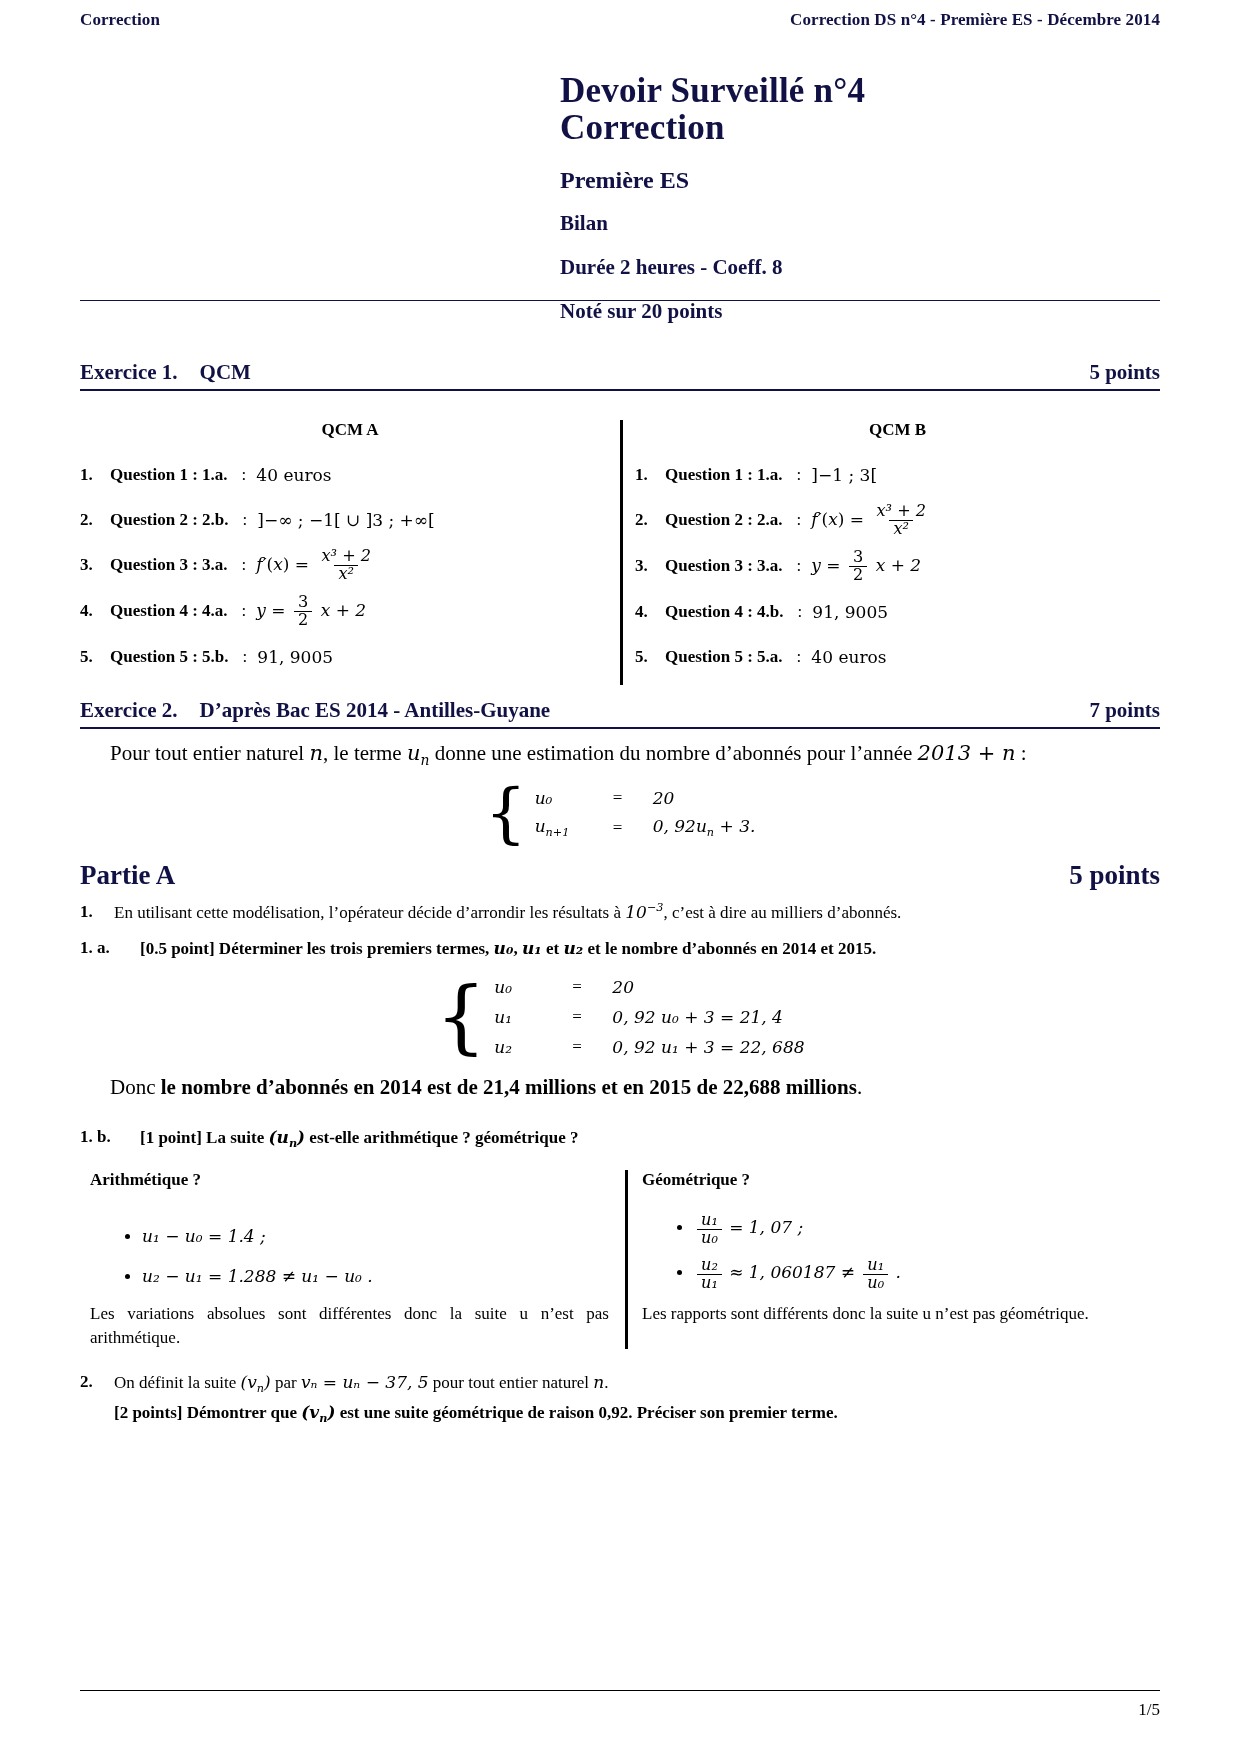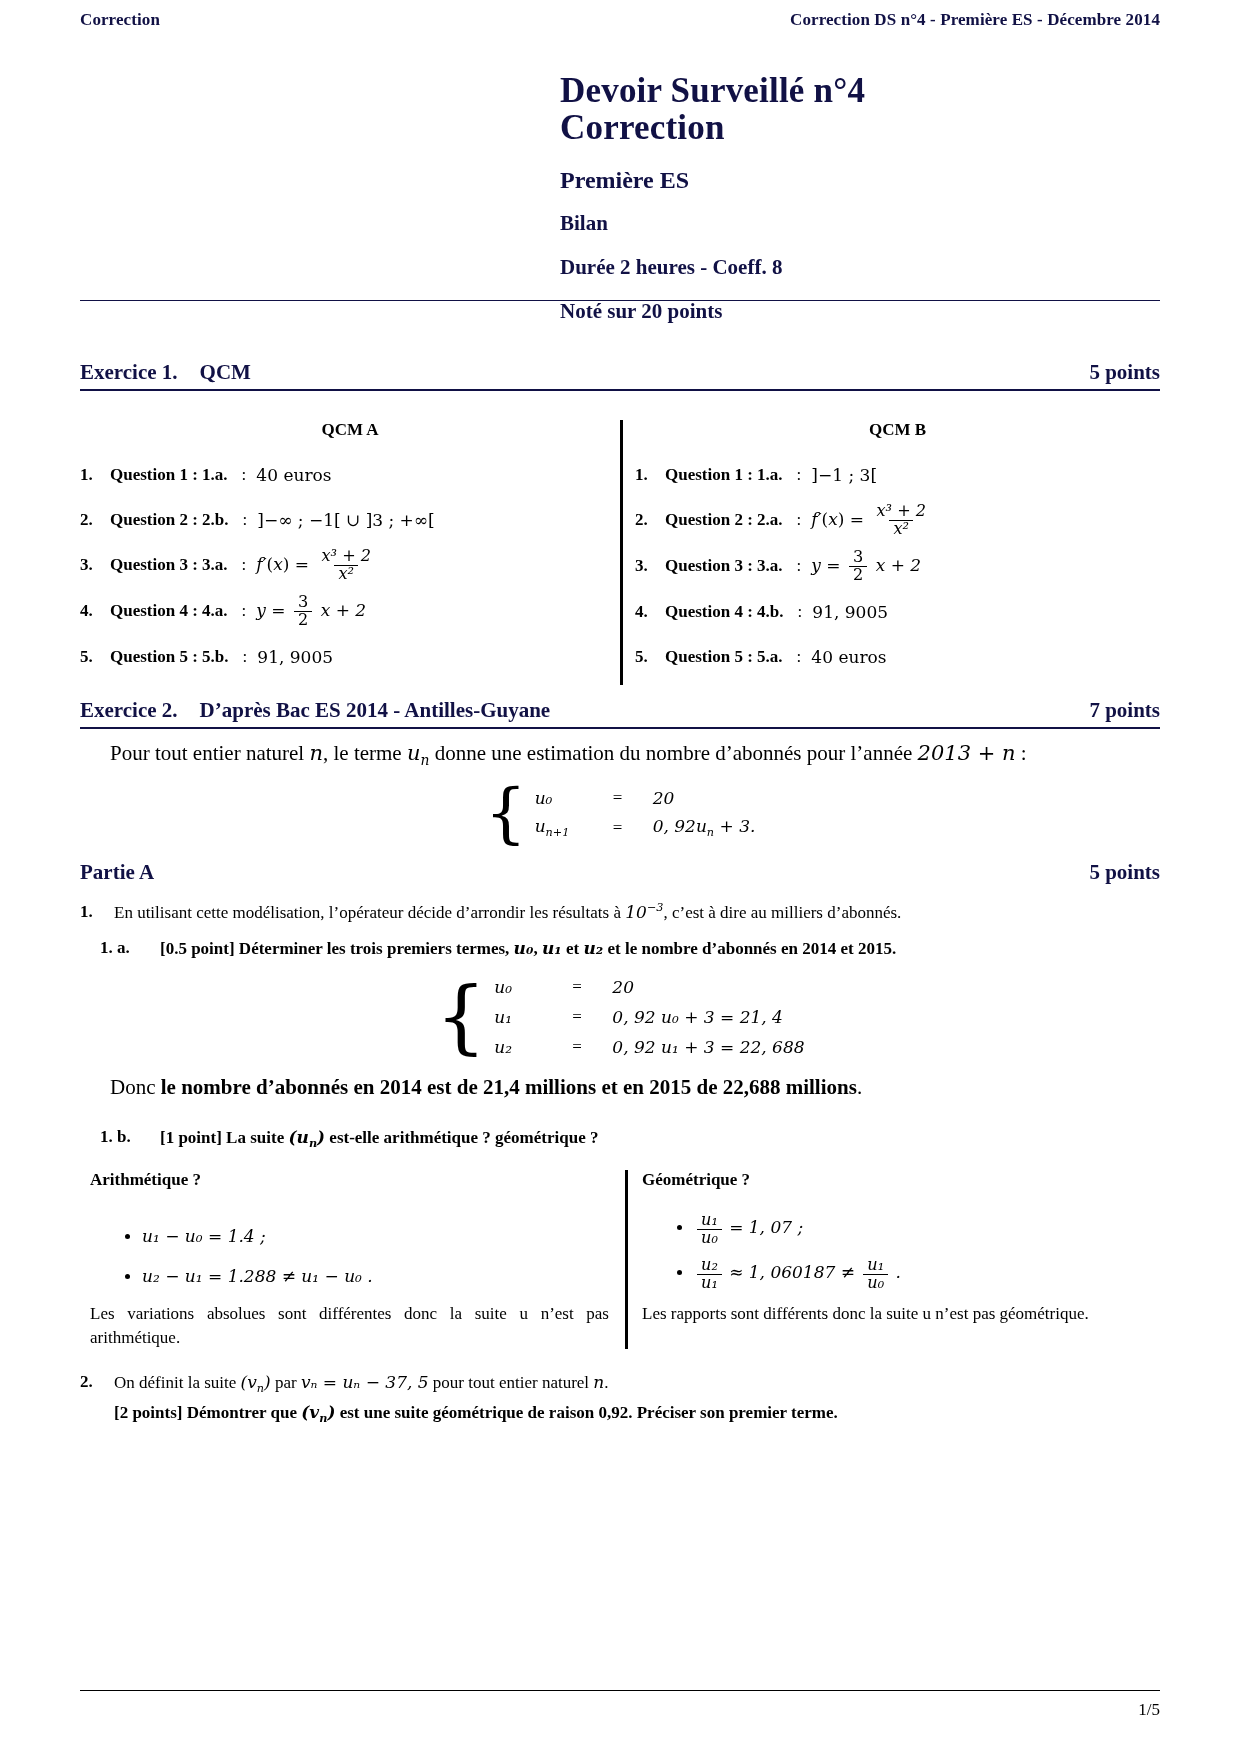--- a/index.html
+++ b/index.html
@@ -89,21 +89,21 @@
   .exo-rule { border-bottom: 2.2px solid #111145; }
   .partie {
     position: absolute;
     left: 80px;
     right: 80px;
     display: flex;
     justify-content: space-between;
     align-items: baseline;
     color: #111145;
     font-weight: bold;
-    font-size: 21px;
+    font-size: 27px;
   }
   
   .qcm-wrap {
     position: absolute;
     left: 80px;
     right: 80px;
     top: 420px;
     display: flex;
   }
   .qcm-col {
@@ -175,21 +175,21 @@
   .sys-eq { width: 40px; }
   .numlist {
     position: absolute;
     left: 80px;
     right: 80px;
     font-size: 17px;
     line-height: 1.45;
   }
   .nl-row { display: flex; }
   .nl-n { font-weight: bold; width: 34px; flex: none; }
-  .nl-n.wide { width: 60px; margin-left: 20px; }
+  .nl-n.wide { width: 60px; }
   .b { font-weight: bold; }
   
   .cmp {
     position: absolute;
     left: 90px;
     right: 80px;
     display: flex;
     font-size: 17px;
   }
   .cmp-col { width: 50%; box-sizing: border-box; }

